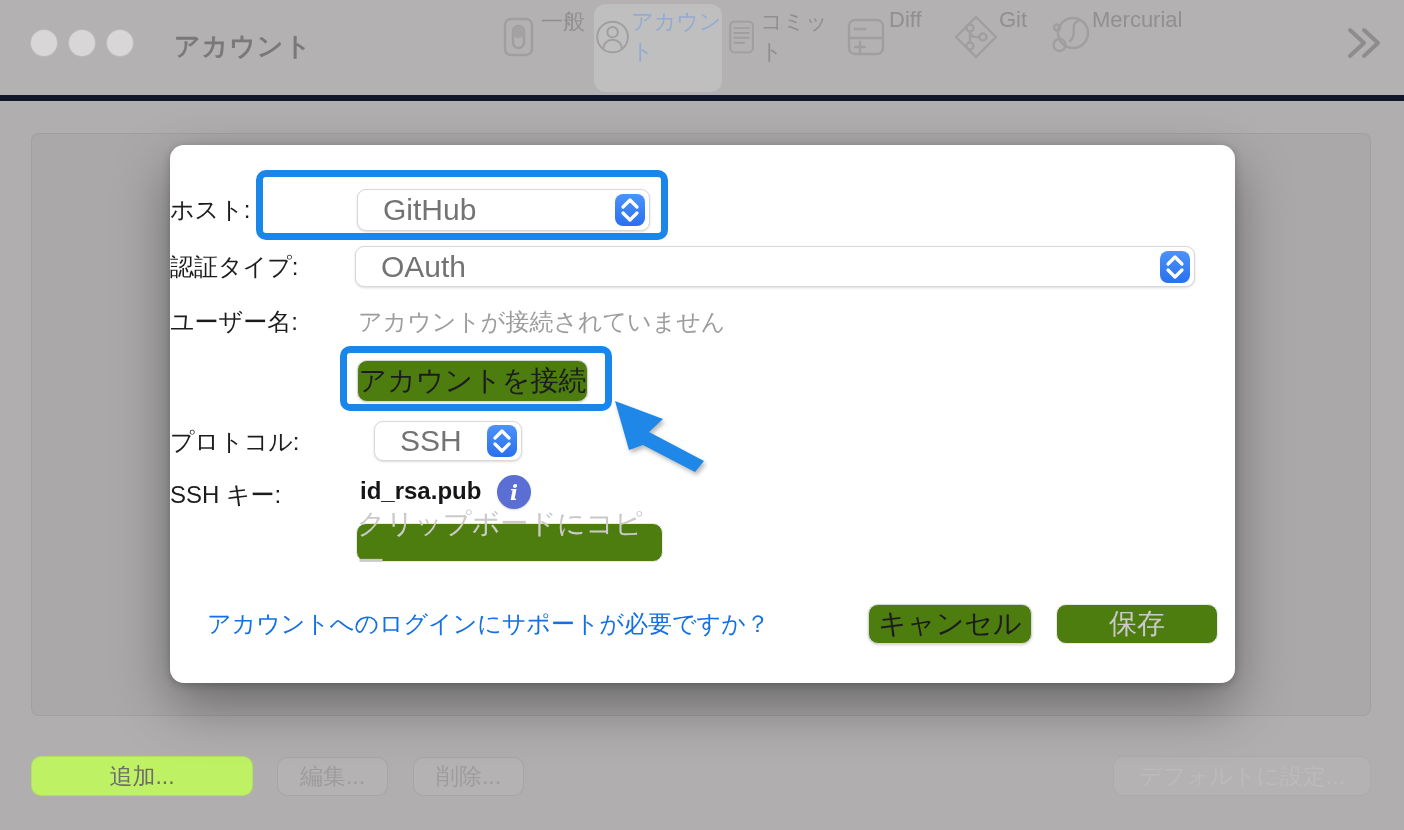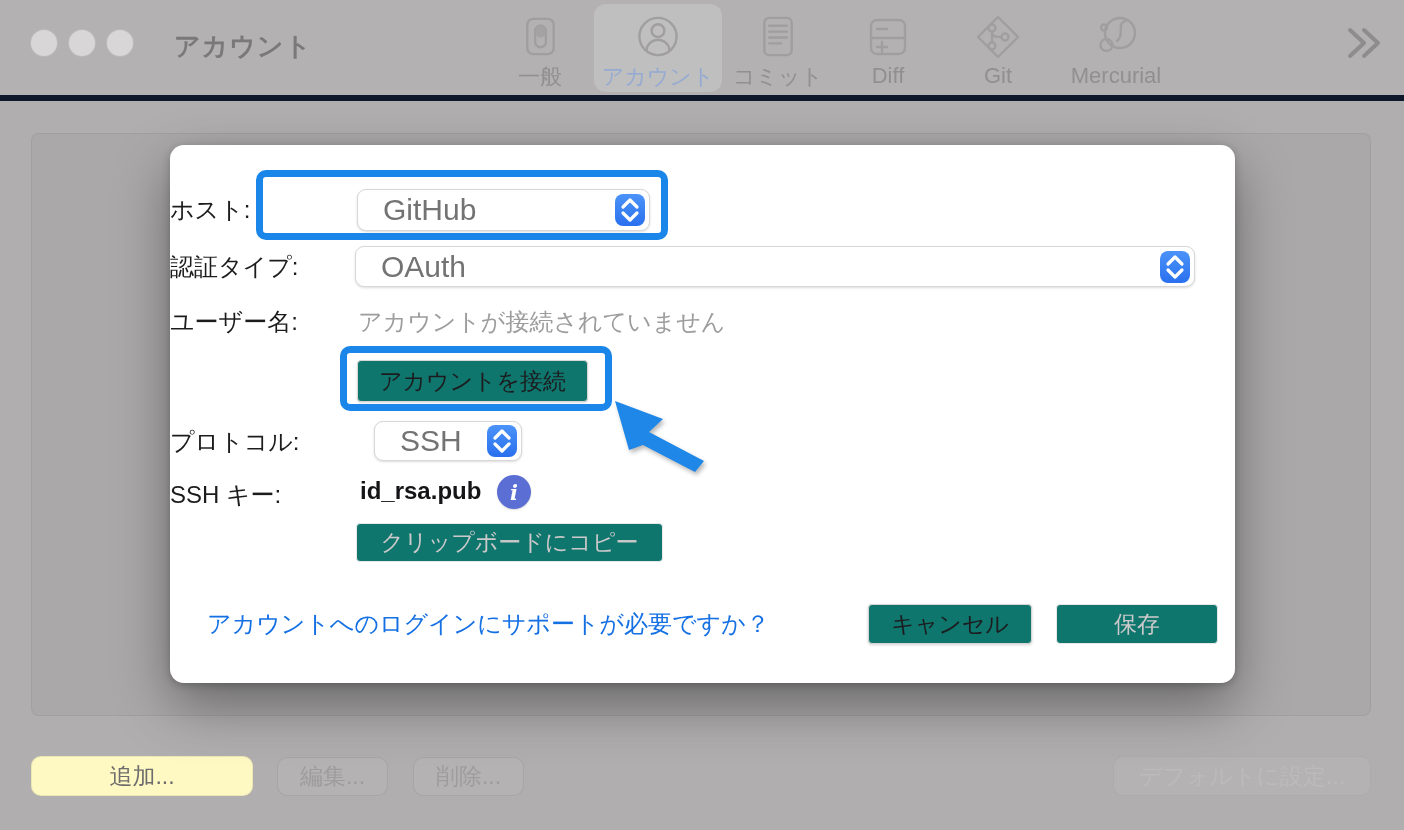--- a/index.html
+++ b/index.html
@@ -7,45 +7,45 @@
     --link:#1571e3; --info:#5b6ed3;
   }
   *{box-sizing:border-box;margin:0;padding:0}
   html,body{width:1404px;height:830px;overflow:hidden}
   body{position:relative;font-family:"Liberation Sans","DejaVu Sans",sans-serif;background:#b0aeae}
 
   
   .titlebar{position:absolute;left:0;top:0;width:1404px;height:101px;background:#b3b1b1;border-bottom:6px solid #0f172a}
   .tl{position:absolute;top:29px;width:28px;height:28px;border-radius:50%;background:#d8d6d6;border:1px solid rgba(0,0,0,.13)}
   .win-title{position:absolute;left:174px;top:29px;font-size:26px;font-weight:700;color:#7a7878;letter-spacing:1px}
-  .tb-item{position:absolute;top:4px;height:88px;border-radius:12px;display:flex;flex-direction:column;align-items:center}
+  .tb-item{position:absolute;top:4px;height:88px;border-radius:12px;display:flex;flex-direction:row;align-items:flex-start}
   .tb-item.selected{background:rgba(255,255,255,.18)}
   .tb-item svg{margin-top:10px}
   .tb-label{margin-top:3px;font-size:22px;color:#918f8f}
   .tb-item.selected .tb-label{color:#94aad2}
   .tb-overflow{position:absolute;left:1344px;top:22px}
   .ticon{stroke:#a09e9e;fill:none;stroke-width:2.4;stroke-linecap:round;stroke-linejoin:round}
 
   
   .panel{position:absolute;left:31px;top:133px;width:1340px;height:583px;background:#aaa8a8;border-radius:8px;box-shadow:inset 0 0 0 1px rgba(0,0,0,.05)}
   .fbtn{position:absolute;border-radius:10px;font-size:23px;display:flex;align-items:center;justify-content:center;border:1px solid rgba(0,0,0,.07)}
-  .fbtn.add{left:31px;top:756px;width:222px;height:40px;background:#fef9c3;color:#6e6c6c}
+  .fbtn.add{left:31px;top:756px;width:222px;height:40px;background:#bef264;color:#6e6c6c}
   .fbtn.edit{left:277px;top:757px;width:111px;height:39px;background:#b4b2b2;color:#9e9c9c}
   .fbtn.del{left:413px;top:757px;width:111px;height:39px;background:#b4b2b2;color:#9e9c9c}
   .fbtn.default{left:1113px;top:756px;width:258px;height:40px;background:#b4b2b2;color:#bcbaba;border-color:rgba(0,0,0,.04)}
 
   
   .dialog{position:absolute;left:170px;top:145px;width:1065px;height:538px;background:#fff;border-radius:14px;
           box-shadow:0 22px 55px rgba(0,0,0,.38),0 2px 8px rgba(0,0,0,.22);color:#1c1c1e}
   .row-label{position:absolute;left:0;width:180px;font-size:24px;color:#1c1c1e;white-space:nowrap}
   .popup{position:absolute;background:#fff;border:1px solid #d9d7d7;border-radius:9px;box-shadow:0 1px 2.5px rgba(0,0,0,.14)}
   .popup .val{position:absolute;left:25px;top:50%;transform:translateY(-50%);font-size:30px;color:#737373}
   .pchev{position:absolute;right:4px;top:50%;transform:translateY(-50%);width:30px;height:32px;border-radius:8px;
          background:linear-gradient(var(--popup-blue-top),var(--popup-blue-bot));display:flex;align-items:center;justify-content:center}
-  .btn{position:absolute;background:#0f766e;border:1px solid #d8d6d6;border-radius:4px;font-size:23px;color:#1c1c1e;
+  .btn{position:absolute;background:#4d7c0f;border:1px solid #d8d6d6;border-radius:10px;font-size:28px;color:#1c1c1e;
        display:flex;align-items:center;justify-content:center;box-shadow:0 1px 2.5px rgba(0,0,0,.14)}
   .btn.disabled{color:#cbc9c9;border-color:#eae8e8;box-shadow:none}
   .gray-val{position:absolute;font-size:24px;color:#9e9c9c;white-space:nowrap}
   .key-val{position:absolute;font-size:24px;font-weight:600;color:#151517}
   .info{position:absolute;left:327px;top:330px;width:34px;height:34px;border-radius:50%;background:var(--info);color:#fff;
         display:flex;align-items:center;justify-content:center;font:italic 600 21px "DejaVu Serif",serif;box-shadow:0 1px 2px rgba(0,0,0,.15)}
   .link{position:absolute;left:37px;top:463px;font-size:24px;color:var(--link);text-underline-offset:5px;cursor:pointer;white-space:nowrap}
   .ann{position:absolute;border:7px solid var(--accent);border-radius:10px;pointer-events:none}
   .ann.host{left:86px;top:25px;width:412px;height:70px}
   .ann.connect{left:170px;top:201px;width:272px;height:65px}

